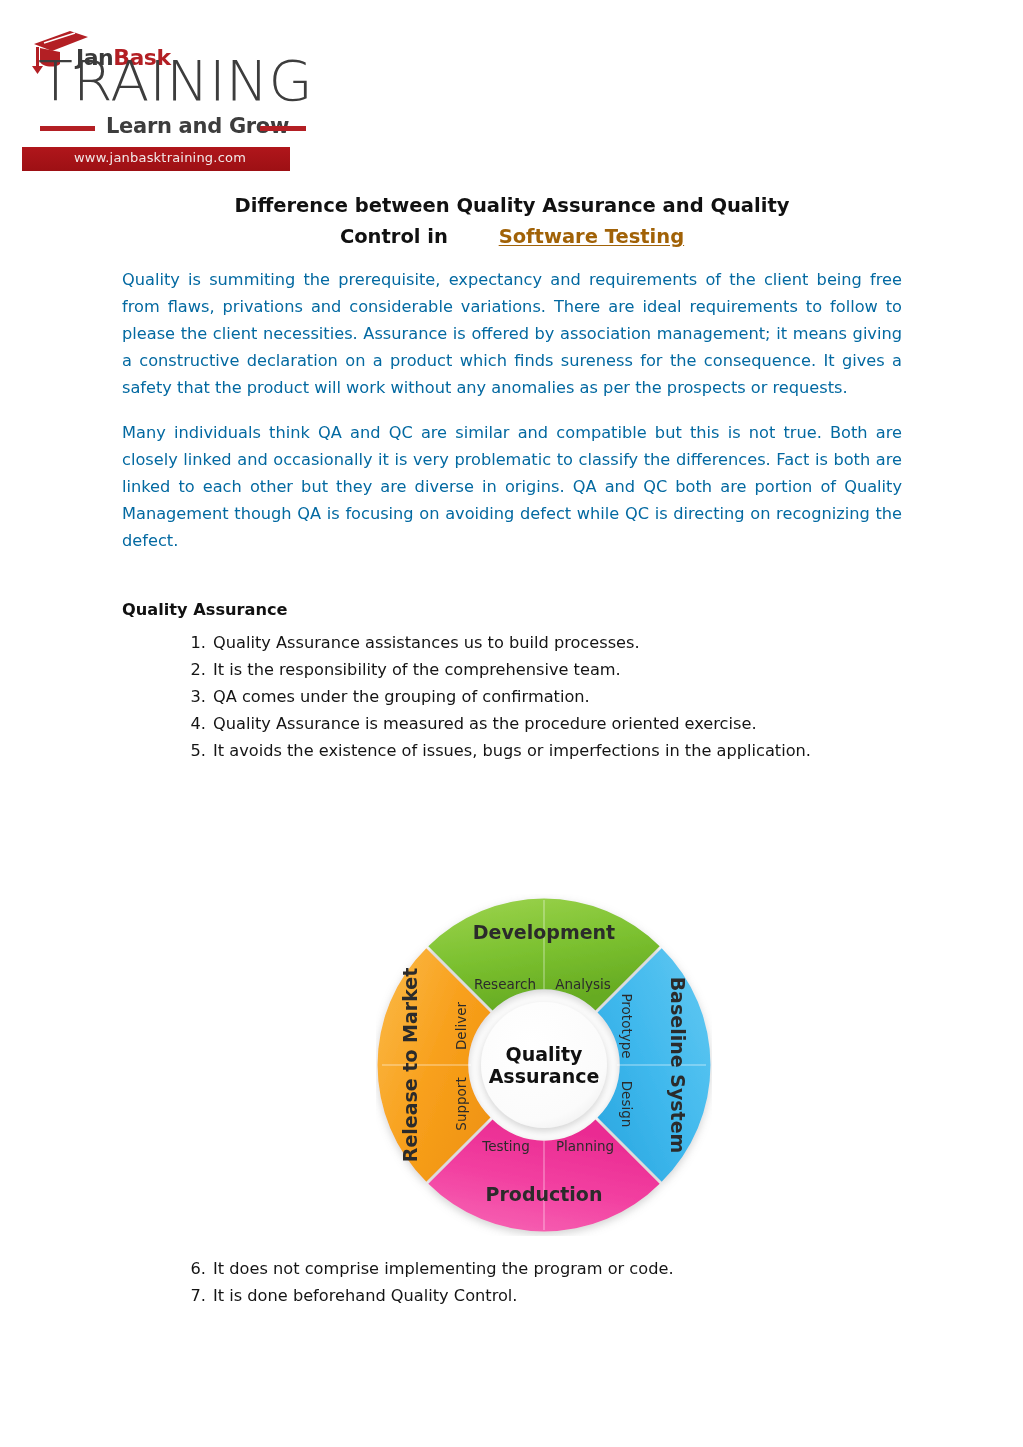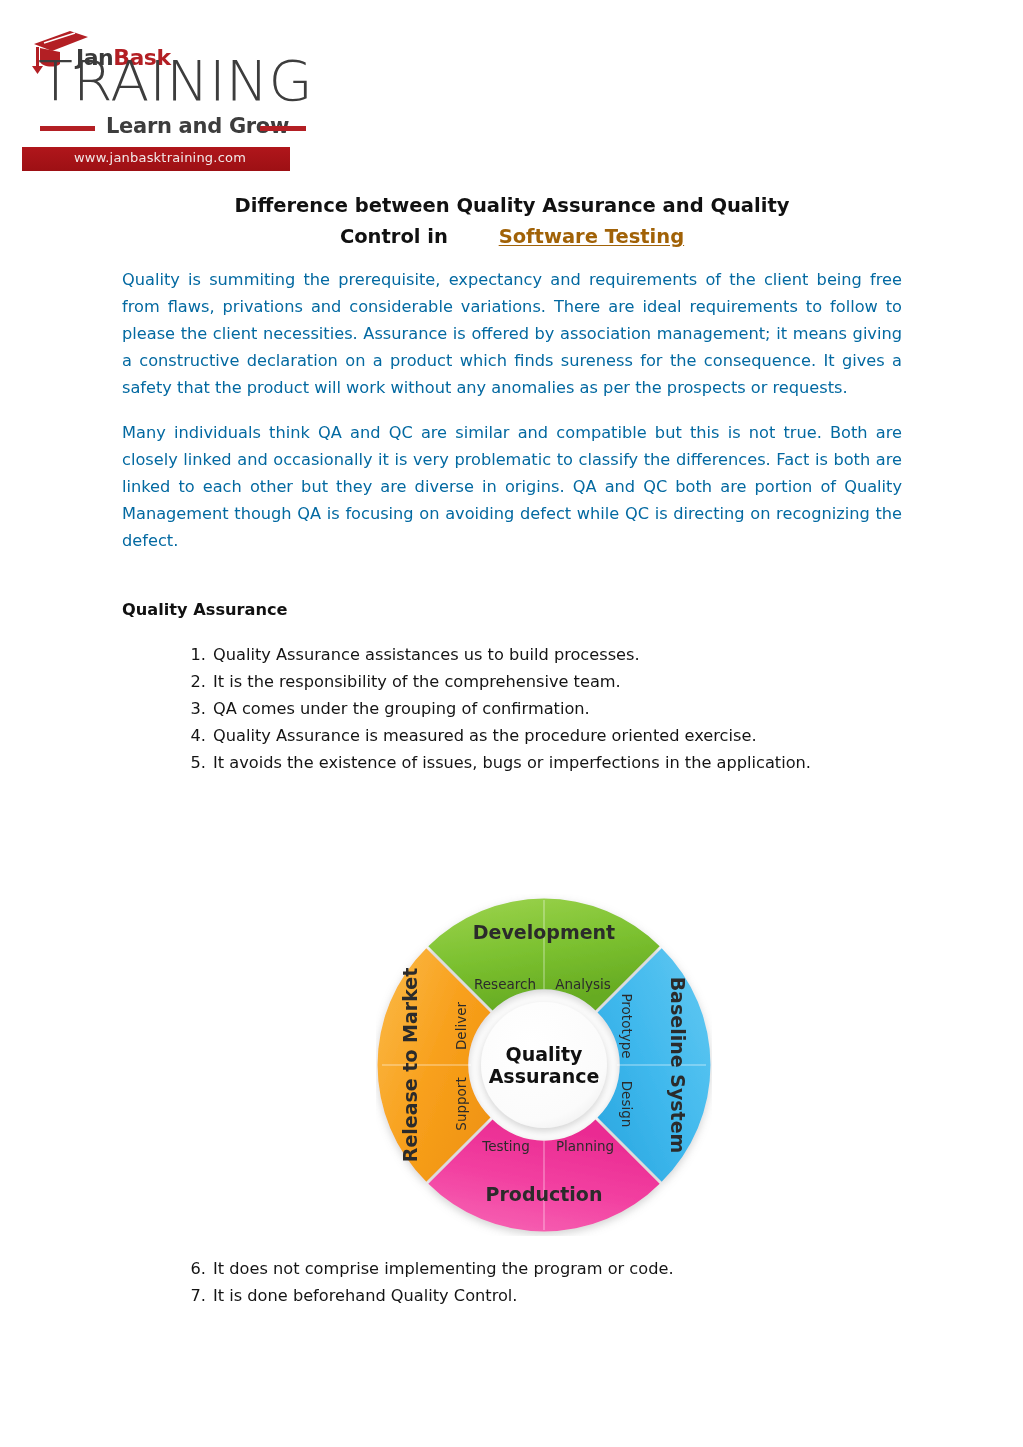--- a/index.html
+++ b/index.html
@@ -131,21 +131,21 @@
     text-align: justify;
     margin: 0 0 18px 0;
     color: #0369a1;
     font-family: "DejaVu Sans", sans-serif;
   }
   .para.last { text-align: justify; }
 
   .section-head {
     font-size: 16.2px;
     font-weight: bold;
-    margin: 46px 0 22px 0;
+    margin: 46px 0 10px 0;
     color: #111111;
     font-family: "DejaVu Sans", sans-serif;
   }
 
   ol.num-list {
     margin: 0;
     padding: 0 0 0 60px;
     list-style: none;
     counter-reset: none;
   }

